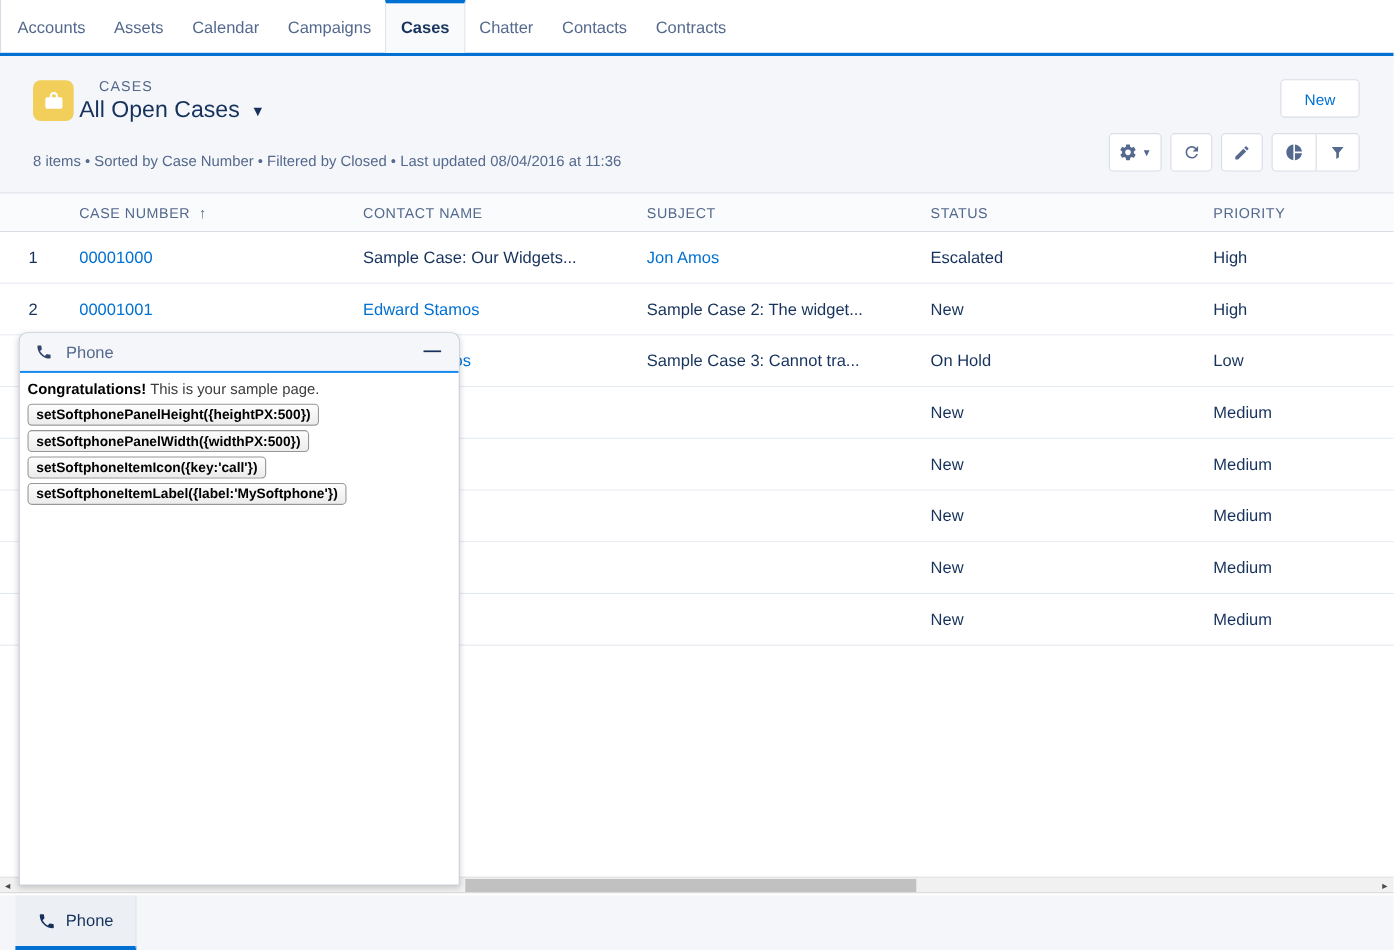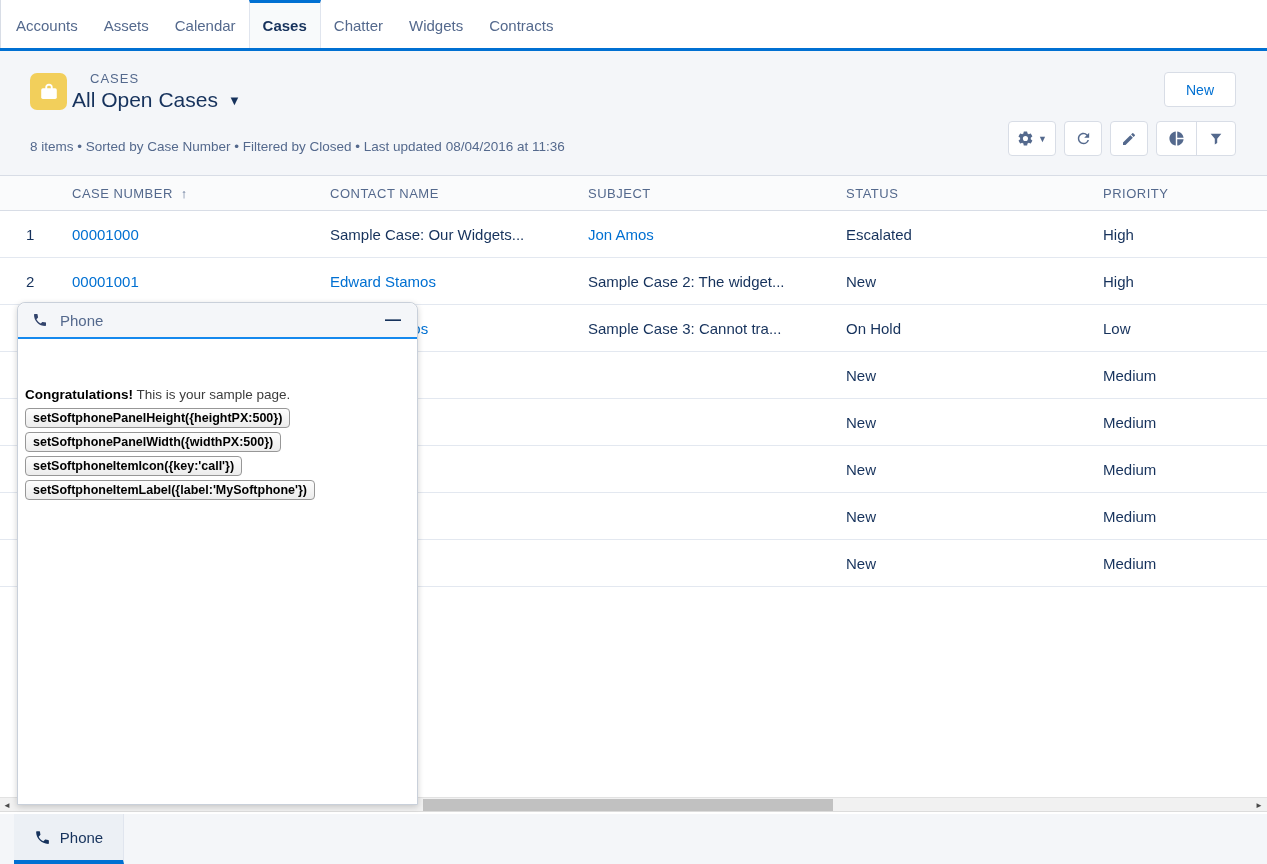--- a/index.html
+++ b/index.html
@@ -68,21 +68,21 @@
   .scrollarrow.left{left:3px;}
   .scrollarrow.right{right:4px;}
 
   
   .softphone{position:absolute;left:17px;top:302px;width:401px;height:503px;background:#fff;
     border:1px solid #c9d0da;border-radius:8px 8px 0 0;box-shadow:0 2px 6px rgba(0,0,0,.18);z-index:20;}
   .sp-header{height:36px;background:#f4f6f9;border-radius:8px 8px 0 0;border-bottom:2px solid #1589ee;
     display:flex;align-items:center;padding:0 14px;}
   .sp-title{font-size:15px;color:#54698d;margin-left:12px;flex:1;}
   .sp-min{color:#16325c;font-size:16px;font-weight:700;cursor:pointer;line-height:10px;padding:0 2px;}
-  .sp-body{padding:7px 7px;margin-top:41px;}
+  .sp-body{padding:7px 7px;}
   .sp-msg{font-size:13.5px;color:#3c3c3c;margin-bottom:6px;}
   .sp-msg b{color:#000;}
   .sp-btnrow{margin:4px 0;}
   .sp-btn{font-family:"Liberation Sans",sans-serif;font-size:12.5px;font-weight:700;color:#000;
     background:linear-gradient(#fdfdfd,#ececec);border:1px solid #979797;border-radius:4px;
     padding:2px 7px;cursor:pointer;}
 
   
   .dock{position:absolute;left:0;top:814px;width:1267px;height:50px;background:#f4f6f9;}
   .docktab{position:absolute;left:14px;top:0;width:110px;height:50px;background:#ecf0f5;
@@ -92,23 +92,24 @@
 </style>
 </head>
 <body>
 
 <div class="topnav">
   <div class="navdivider"></div>
   <div class="tabs">
     <div class="tab">Accounts</div>
     <div class="tab">Assets</div>
     <div class="tab">Calendar</div>
+    <div class="tab">Campaigns</div>
     <div class="tab active">Cases</div>
     <div class="tab">Chatter</div>
-    <div class="tab">Widgets</div>
+    <div class="tab">Contacts</div>
     <div class="tab">Contracts</div>
   </div>
 </div>
 
 <div class="headercard">
   <div class="objicon">
     <svg width="22" height="22" viewBox="0 0 24 24">
       <rect x="3.5" y="8" width="17" height="11.5" rx="1.8" fill="#fff"></rect>
       <path d="M9 8.5V6.7A2.7 2.7 0 0 1 11.7 4h.6A2.7 2.7 0 0 1 15 6.7v1.8" fill="none" stroke="#fff" stroke-width="2.1" stroke-linecap="round"></path>
     </svg>

